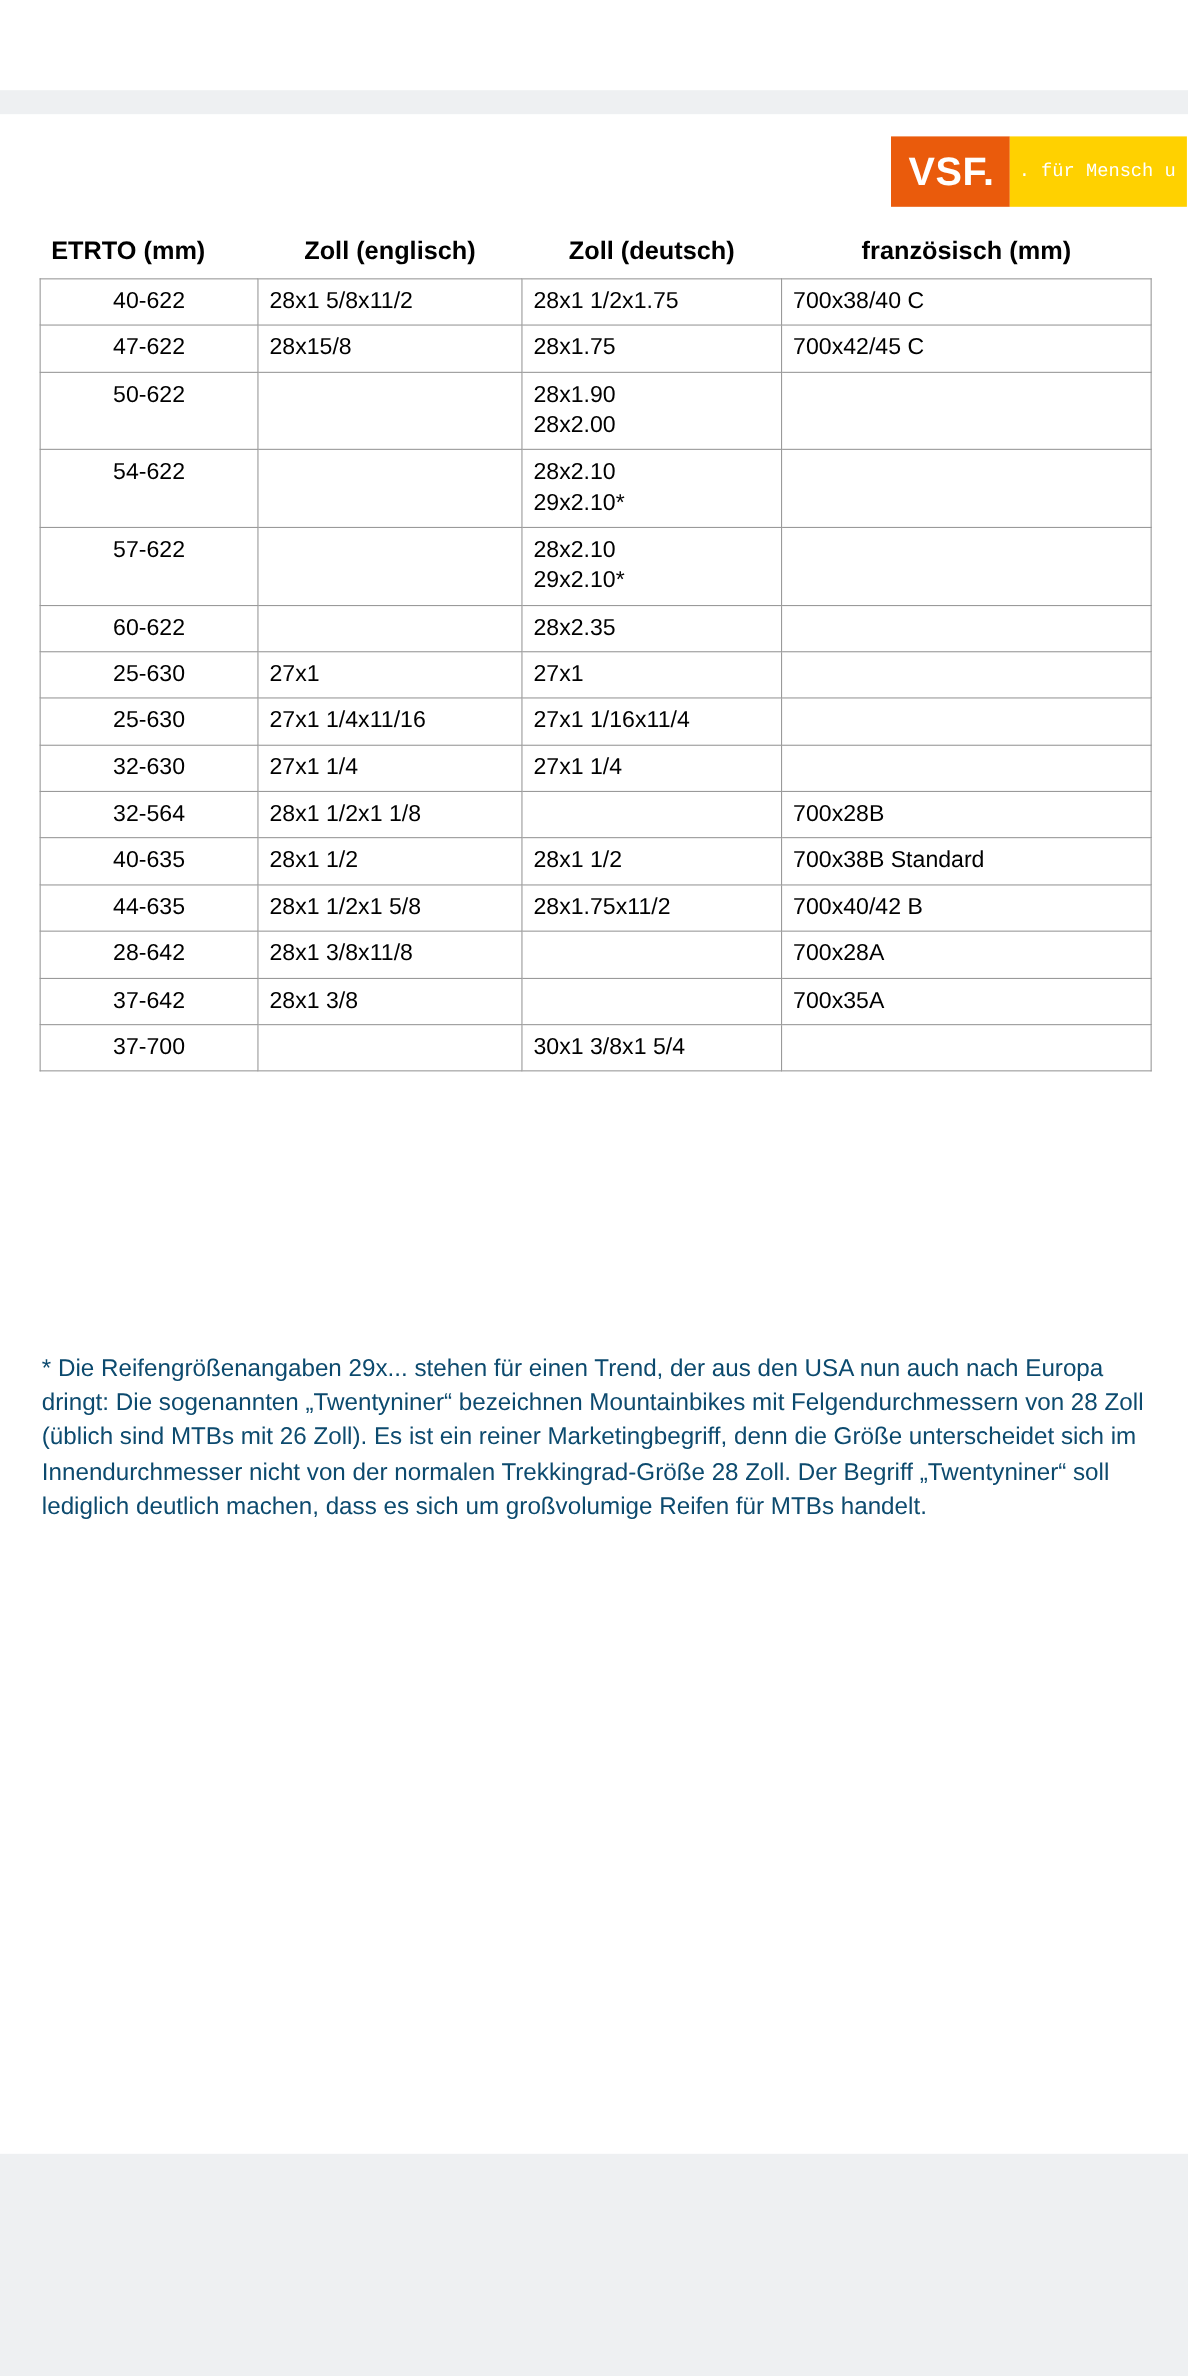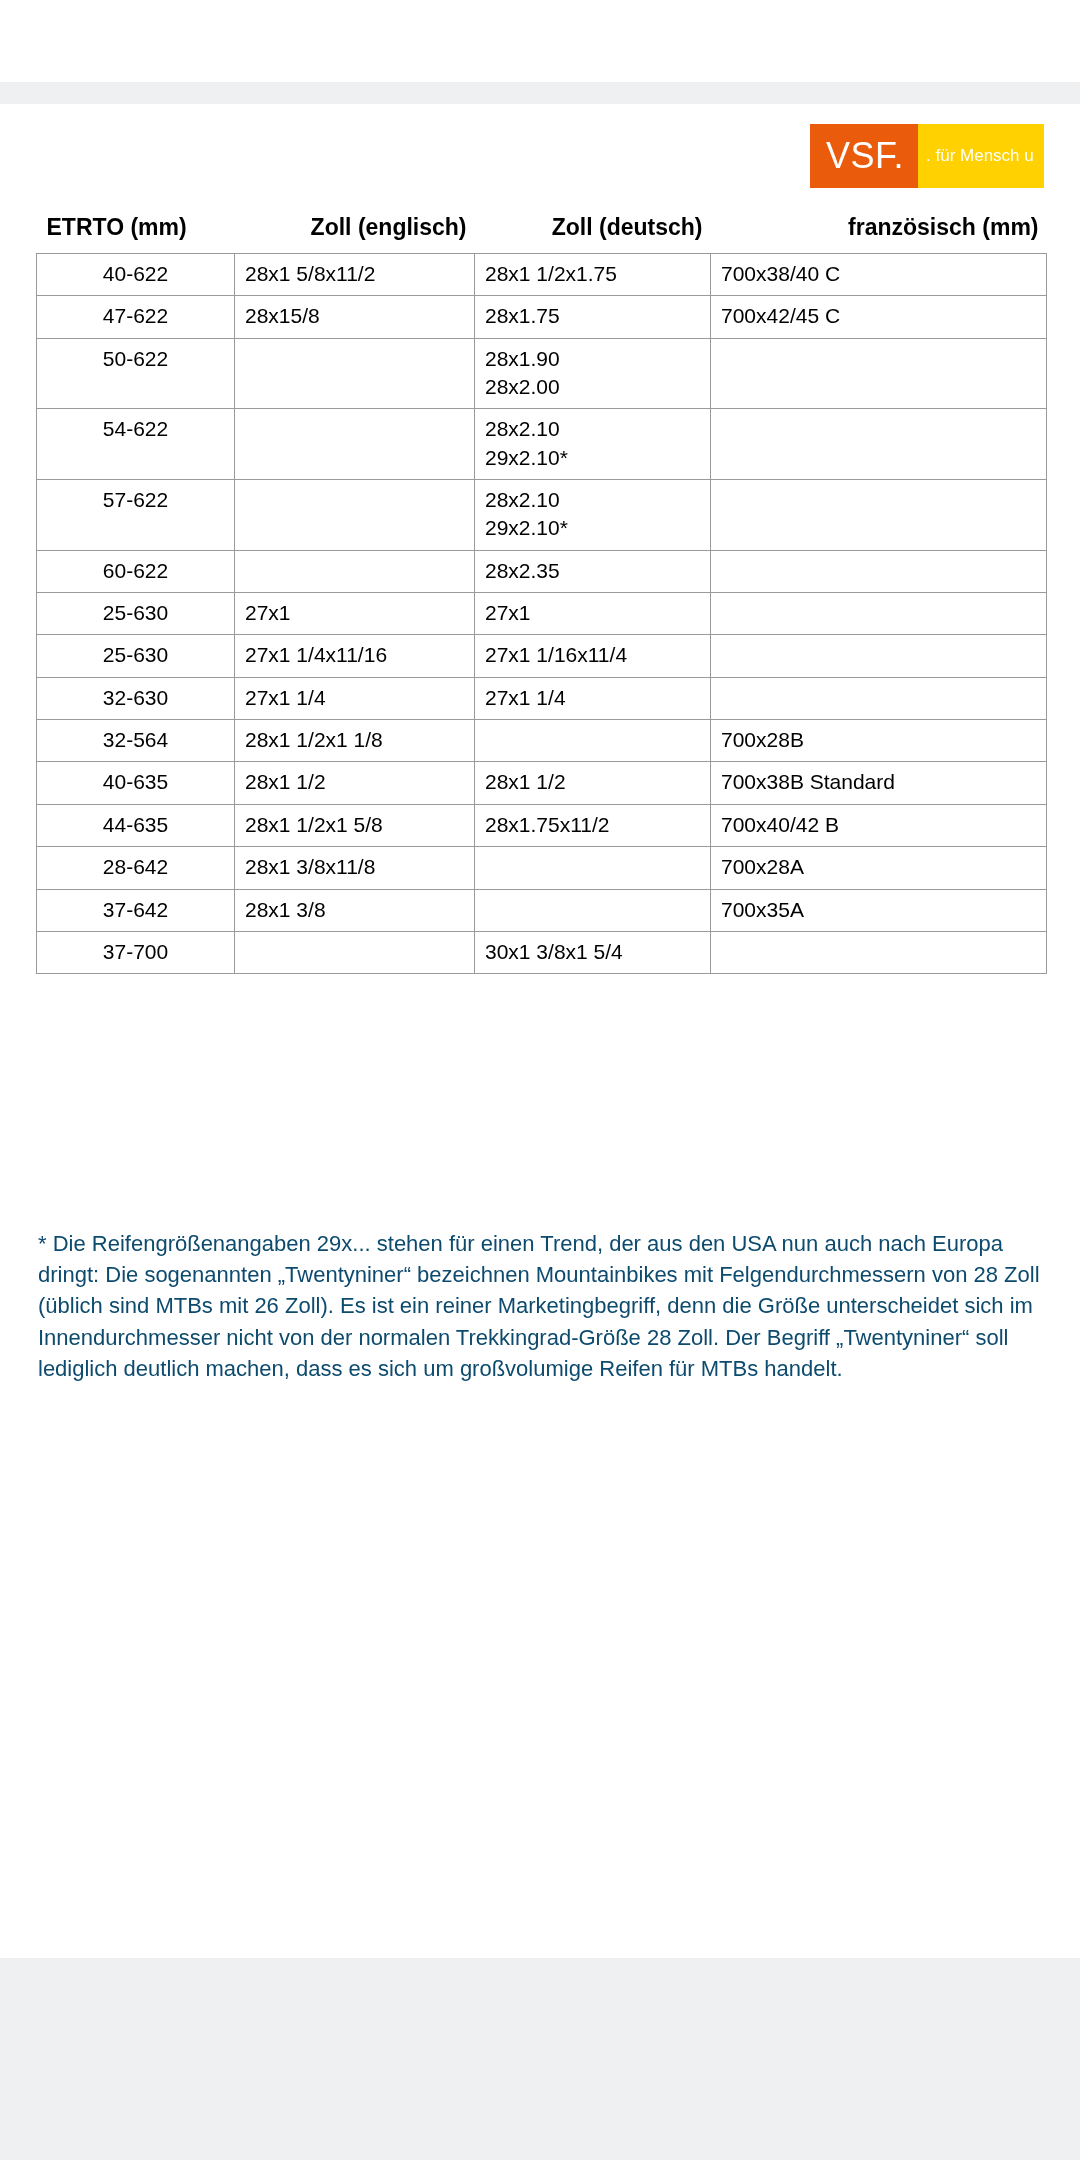--- a/index.html
+++ b/index.html
@@ -51,36 +51,36 @@
     left: 810px;
     top: 20px;
     height: 64px;
     display: flex;
     align-items: stretch;
   }
   .logo-box {
     background: #ea5b0c;
     color: #ffffff;
     font-family: "Liberation Sans", sans-serif;
-    font-weight: normal;
+    font-weight: bold;
     font-size: 36px;
     letter-spacing: 0.5px;
     display: flex;
     align-items: center;
     padding: 0 14px 0 16px;
   }
   .logo-tag {
     background: #ffd100;
     color: #ffffff;
     font-size: 17px;
     display: flex;
     align-items: center;
     padding: 0 10px 0 8px;
     white-space: nowrap;
-    font-family: Liberation Sans, sans-serif;
+    font-family: Liberation Mono, monospace;
   }
   
   .tbl-wrap {
     position: absolute;
     left: 36px;
     top: 104px;
     width: 1010px;
   }
   table.sizes {
     border-collapse: collapse;
@@ -89,21 +89,21 @@
     font-size: 21px;
     color: #000000;
   }
   table.sizes col.c0 { width: 198px; }
   table.sizes col.c1 { width: 240px; }
   table.sizes col.c2 { width: 236px; }
   table.sizes col.c3 { width: 336px; }
   table.sizes thead th {
     font-size: 23px;
     font-weight: bold;
-    text-align: right;
+    text-align: center;
     padding: 6px 8px 12px 8px;
     border: none;
     background: #ffffff;
   }
   table.sizes thead th.first {
     text-align: left;
     padding-left: 10px;
     margin-top: 32px;
   }
   table.sizes tbody td {

